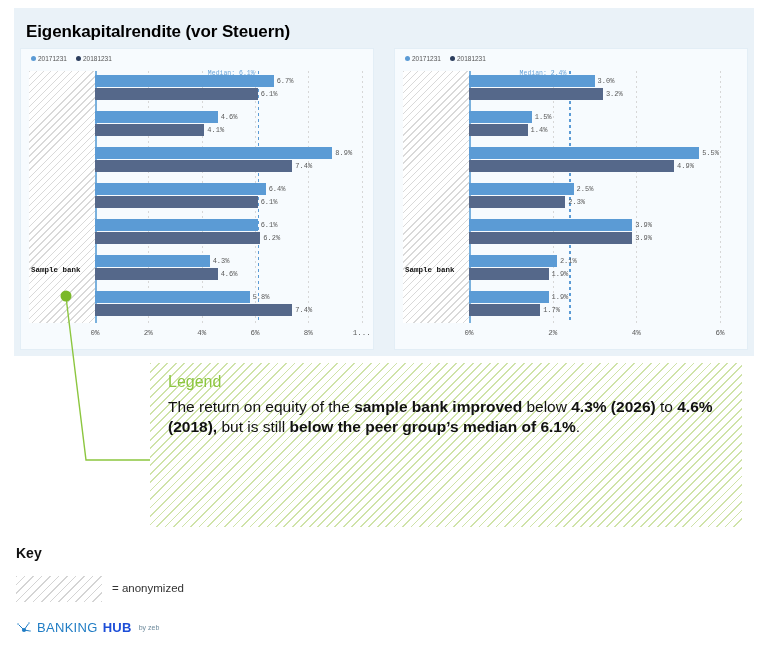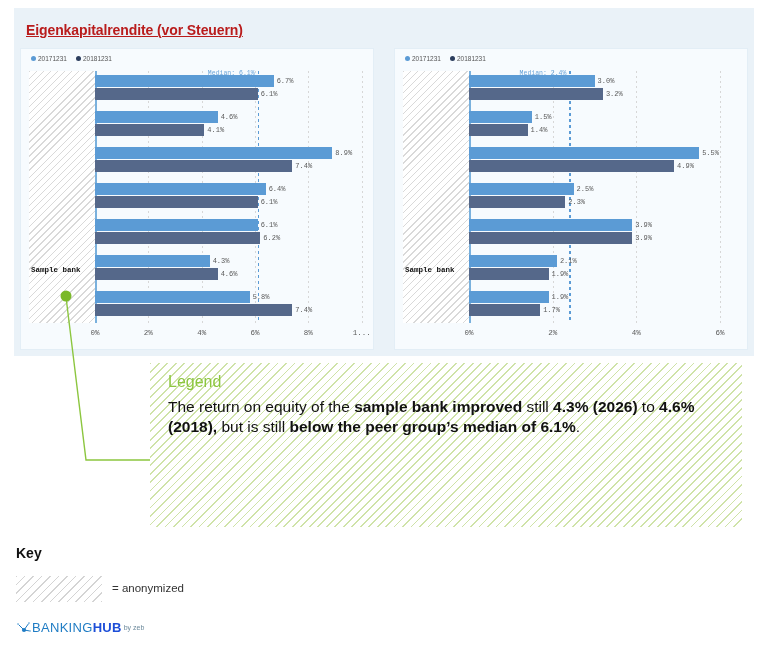--- a/index.html
+++ b/index.html
@@ -12,21 +12,21 @@
   .charts-band{
     position:absolute;left:14px;top:8px;width:740px;height:348px;
     background:#eaf2f8;
     display:flex;gap:8px;padding:0;box-sizing:border-box;
   }
   .chart-card{
     position:relative;flex:1 1 0;height:100%;box-sizing:border-box;
   }
   .chart-title{
     position:absolute;left:12px;top:14px;
-    font-size:14px;font-weight:bold;color:#b91c1c;letter-spacing:-0.1px;text-decoration:underline;
+    font-size:17px;font-weight:bold;color:#000000;letter-spacing:-0.1px;
   }
   .chart-plotbox{
     position:absolute;left:6px;top:40px;right:6px;bottom:6px;
     background:#f7fbfe;border:1px solid #e3eef6;box-sizing:border-box;
   }
   .series-legend{
     position:absolute;left:10px;top:6px;display:flex;gap:9px;align-items:center;
     font-size:6.5px;color:#555;
   }
   .series-legend .sl{display:flex;align-items:center;gap:2px;}
@@ -99,21 +99,21 @@
   .key-swatch{
     position:absolute;left:16px;top:576px;width:86px;height:26px;
     background-image:repeating-linear-gradient(135deg,#d4d4d4 0px,#d4d4d4 1px,#ffffff 1px,#ffffff 6px);
   }
   .key-text{
     position:absolute;left:112px;top:582px;font-size:11.5px;color:#333;
   }
 
   
   .footer-logo{
-    position:absolute;left:16px;top:620px;display:flex;align-items:center;
+    position:absolute;left:16px;top:620px;display:flex;align-items:center;gap:5px;
   }
   .logo-mark{width:16px;height:13px;display:block;}
   .logo-banking{font-size:13px;color:#1f7cc4;letter-spacing:0.3px;}
   .logo-hub{font-size:13px;color:#1d4ed8;font-weight:bold;letter-spacing:0.3px;}
   .logo-byzeb{font-size:7px;color:#6d8a9c;margin-left:2px;}
 </style>
 </head>
 <body>
 
 <div class="charts-band">
@@ -274,21 +274,21 @@
   </div>
 </div>
 
 <svg class="connector">
   <polyline points="66,297 86,460 150,460" fill="none" stroke="#8cc63f" stroke-width="1.4"></polyline>
   <circle cx="66" cy="296" r="5.5" fill="#7ab929"></circle>
 </svg>
 
 <div class="legend-box">
   <div class="legend-title">Legend</div>
-  <p class="legend-text"><span>The return on equity of the </span><b>sample bank improved</b><span> still </span><b>4.3% (2026)</b><span> to </span><b>4.6% (2018),</b><span> but is still </span><b>below the peer group’s median of 6.1%</b><span>.</span></p>
+  <p class="legend-text"><span>The return on equity of the </span><b>sample bank improved</b><span> below </span><b>4.3% (2026)</b><span> to </span><b>4.6% (2018),</b><span> but is still </span><b>below the peer group’s median of 6.1%</b><span>.</span></p>
 </div>
 
 <div class="key-title">Key</div>
 <div class="key-swatch"></div>
 <div class="key-text">= anonymized</div>
 
 <div class="footer-logo">
   <svg class="logo-mark" viewBox="0 0 16 13">
     <line x1="2" y1="3" x2="8" y2="9" stroke="#1f7cc4" stroke-width="1"></line>
     <line x1="13" y1="2" x2="8" y2="9" stroke="#1f7cc4" stroke-width="1"></line>

